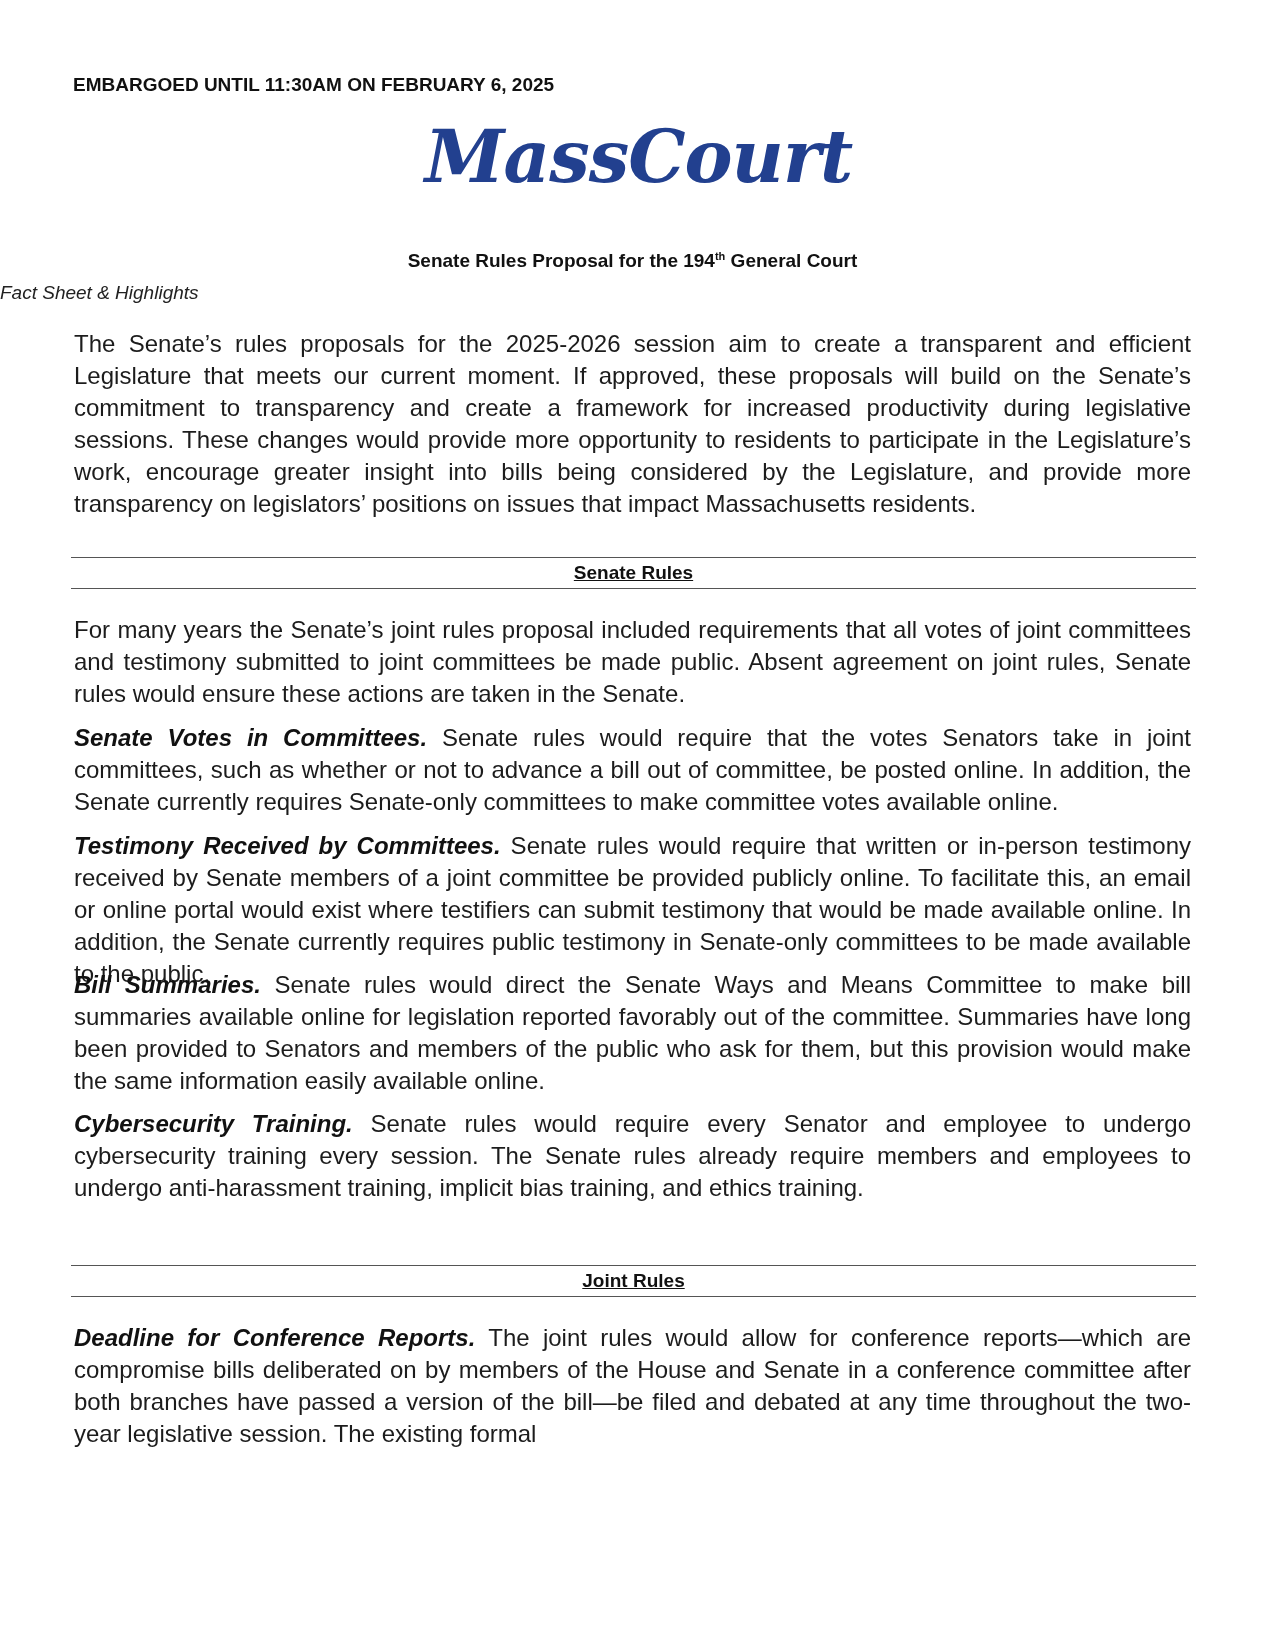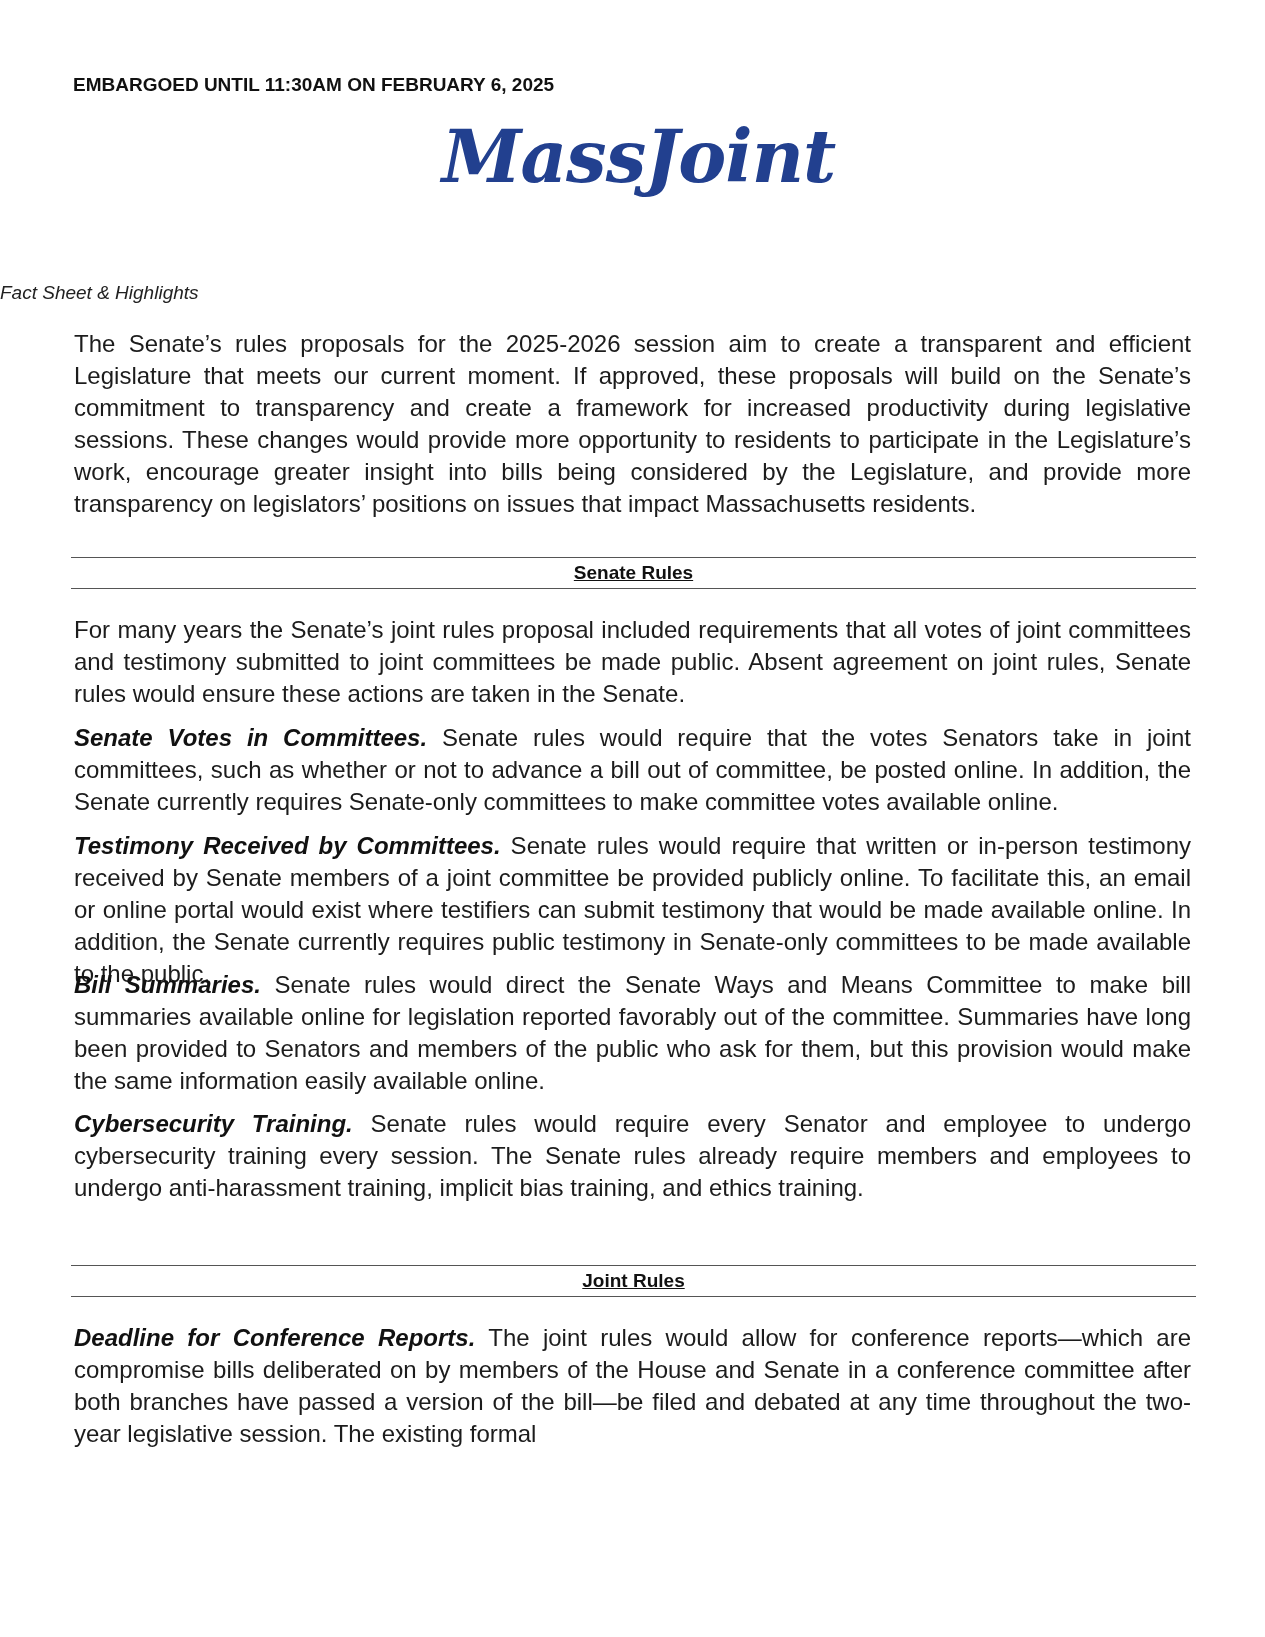--- a/index.html
+++ b/index.html
@@ -50,23 +50,26 @@
     }
   </style>
 </head>
 <body>
 
 <div class="page">
 
   <div class="embargo">EMBARGOED UNTIL 11:30AM ON FEBRUARY 6, 2025</div>
 
   <div class="logo">
-    <span class="mass">Mass</span><span class="senate">Joint</span>
+    <span class="mass">Mass</span><span class="senate">Court</span>
   </div>
 
+  <div class="title">
+    <span>Senate Rules Proposal for the 194</span><sup>th</sup><span> General Court</span>
+  </div>
 
   <div class="subtitle">Fact Sheet &amp; Highlights</div>
 
   <p class="para" style="top:328px;">The Senate’s rules proposals for the 2025-2026 session aim to create a transparent and efficient Legislature that meets our current moment. If approved, these proposals will build on the Senate’s commitment to transparency and create a framework for increased productivity during legislative sessions. These changes would provide more opportunity to residents to participate in the Legislature’s work, encourage greater insight into bills being considered by the Legislature, and provide more transparency on legislators’ positions on issues that impact Massachusetts residents.</p>
 
   <div class="section" style="top:557px;">Senate Rules</div>
 
   <p class="para" style="top:722px;">
     <b class="lead">Senate Votes in Committees.</b><span> Senate rules would require that the votes Senators take in joint committees, such as whether or not to advance a bill out of committee, be posted online. In addition, the Senate currently requires Senate-only committees to make committee votes available online.</span>
   </p>

